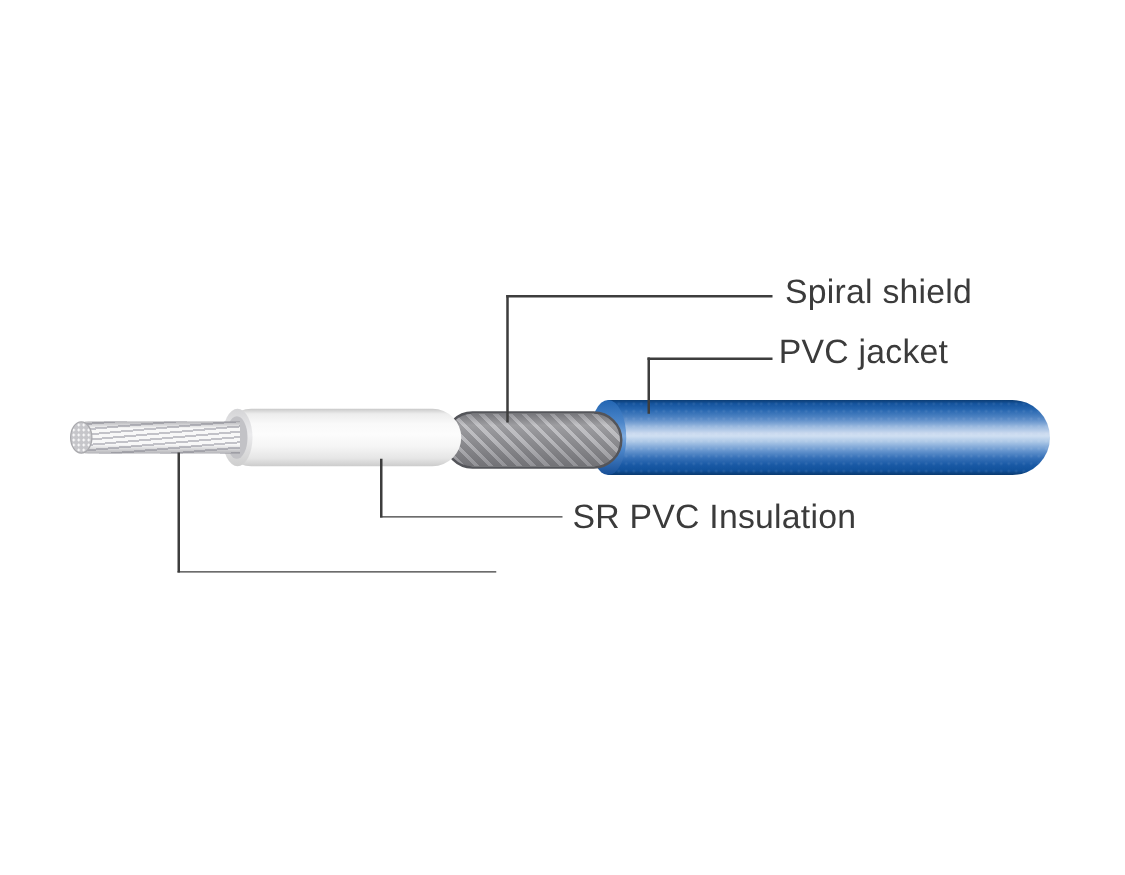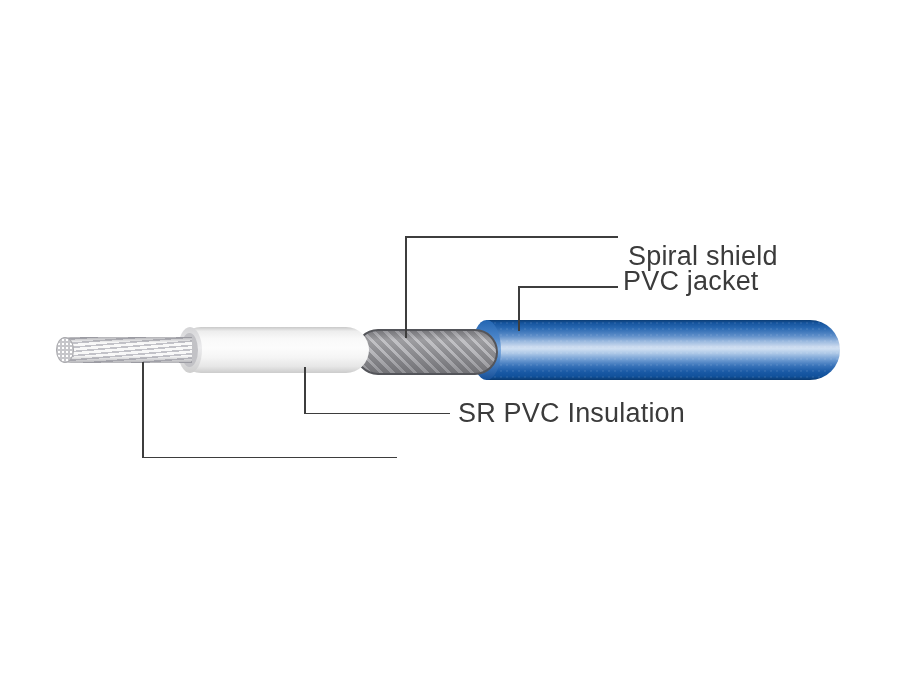--- a/index.html
+++ b/index.html
@@ -102,17 +102,17 @@
     <div class="lv" style="left:518px;top:286px;height:45px;"></div>
     <div class="lh" style="left:518px;top:286px;width:100px;"></div>
 
     <div class="lv" style="left:304px;top:367px;height:47px;"></div>
     <div class="lh" style="left:304px;top:412.5px;width:146px;"></div>
 
     <div class="lv" style="left:142px;top:362px;height:96px;"></div>
     <div class="lh" style="left:142px;top:456.5px;width:255px;"></div>
   </div>
 
-  <div class="label" style="left:628px;top:219px;margin-top:23px;">Spiral shield</div>
+  <div class="label" style="left:628px;top:219px;">Spiral shield</div>
   <div class="label" style="left:623px;top:267px;">PVC jacket</div>
   <div class="label" style="left:458px;top:399px;">SR PVC Insulation</div>
 
 </div>
 
 </body></html>

